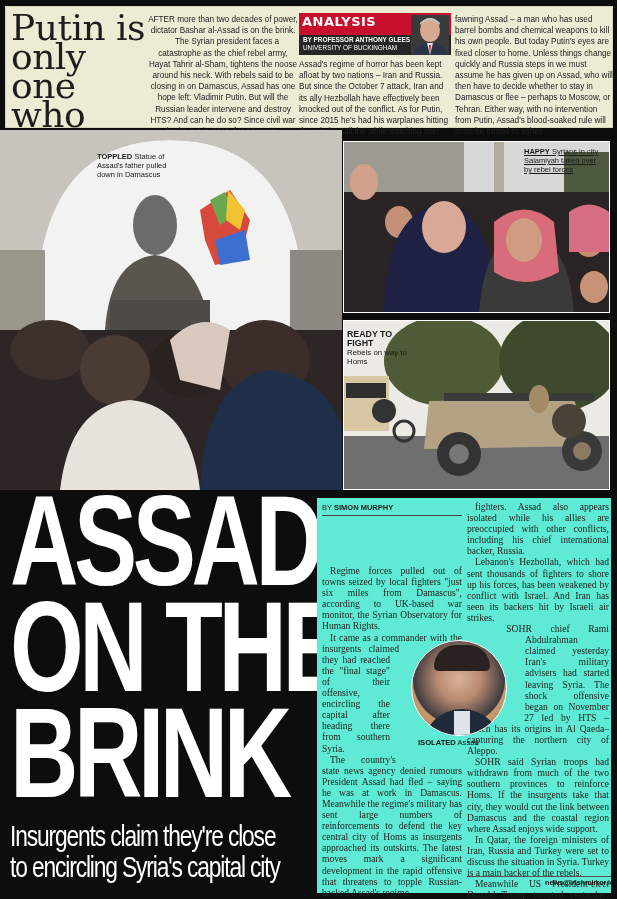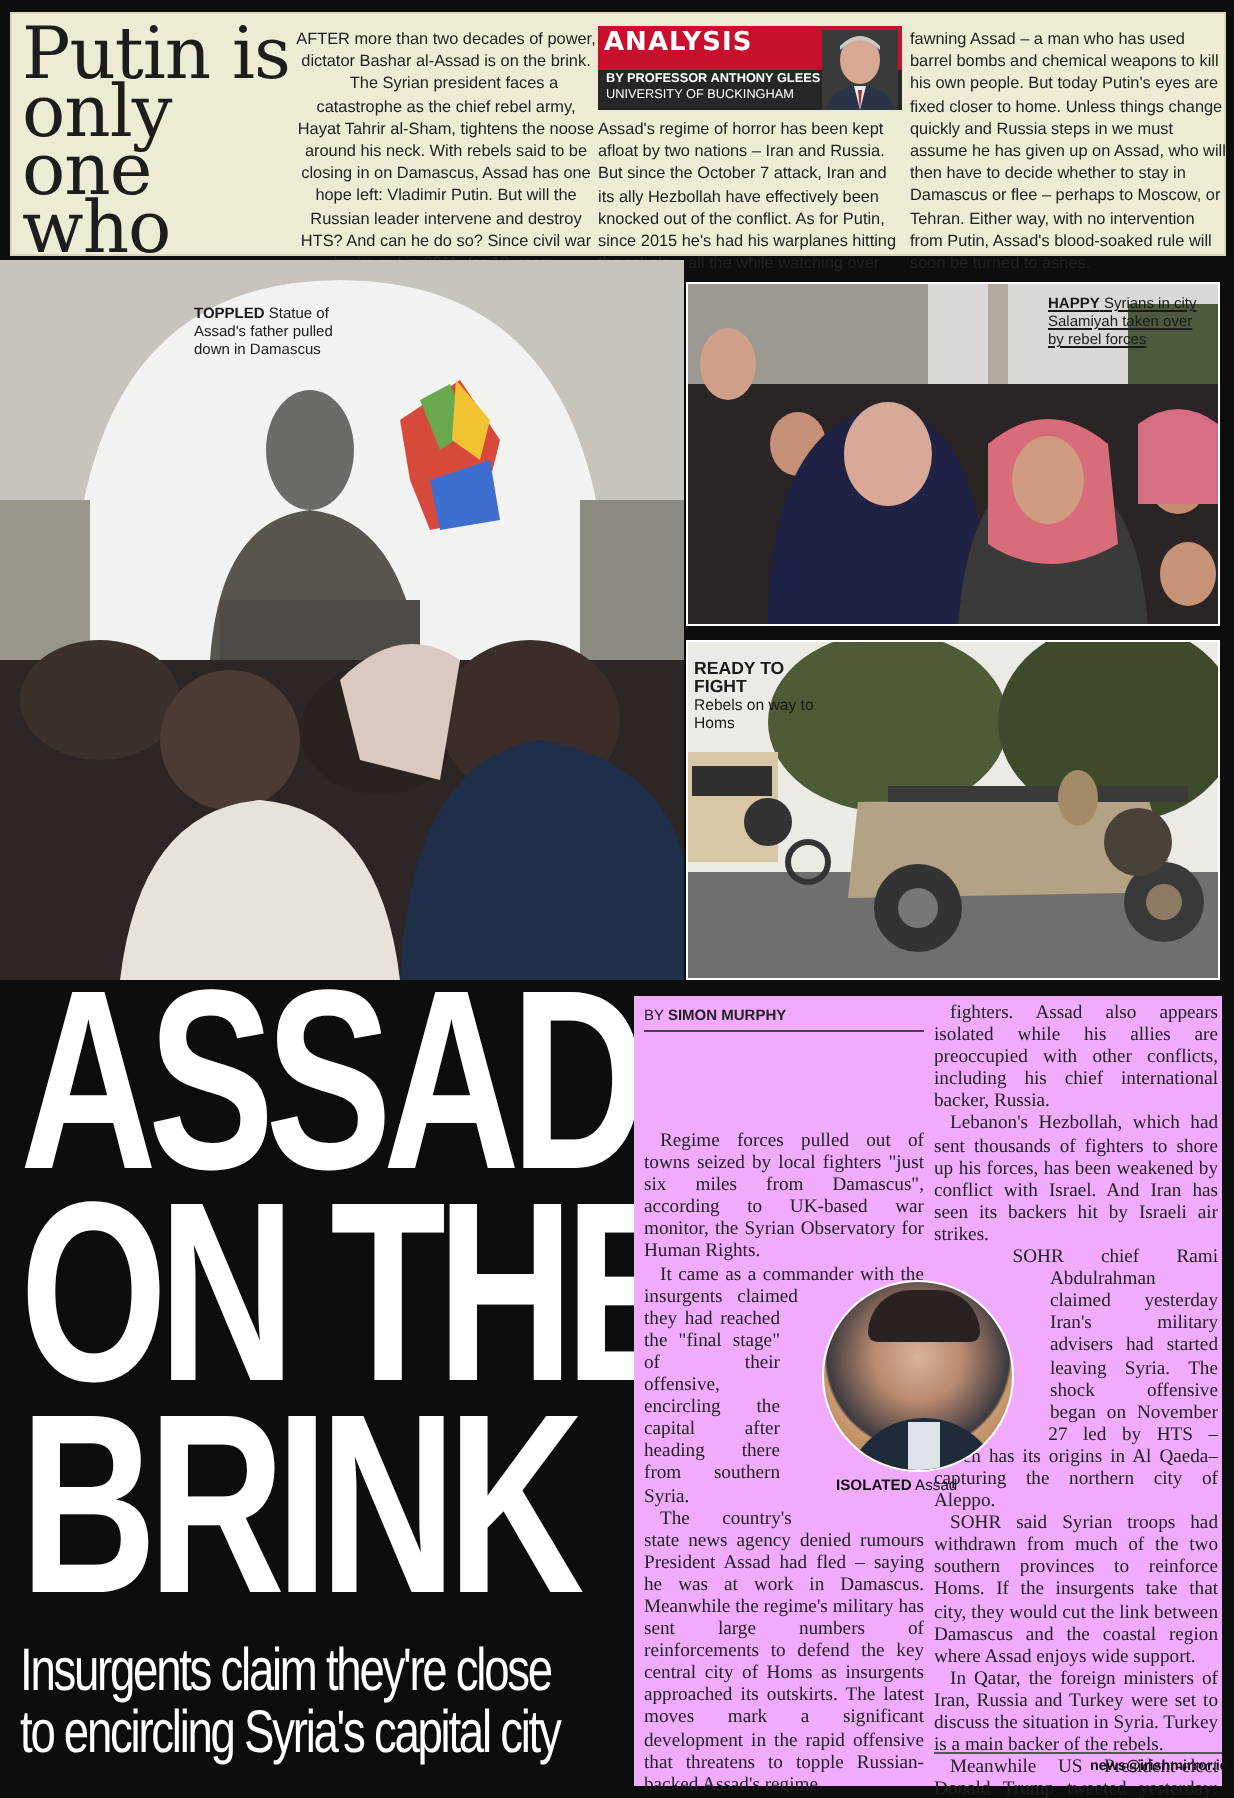--- a/index.html
+++ b/index.html
@@ -70,21 +70,21 @@
   .subhead {
     position: absolute; left: 10px; top: 820px; width: 300px; color: #fff;
     font-family: "Liberation Sans Narrow", "Liberation Sans", sans-serif;
     font-size: 30px; line-height: 31px; letter-spacing: -1.5px;
     transform: scaleX(0.76); transform-origin: left top; white-space: nowrap;
   }
 
   
   .article {
     position: absolute; left: 317px; top: 498px; width: 294px; height: 395px;
-    background: #f0abfc;
+    background: #5eead4;
   }
   .byline {
     position: absolute; left: 5px; top: 5px; width: 140px; font-size: 7.5px; color: #222;
     padding-bottom: 3px; border-bottom: 1px solid #444;
   }
   .byline b { font-weight: 900; }
   .lede {
     position: absolute; left: 5px; top: 19px; width: 140px; font-size: 9.4px;
     line-height: 11.6px; font-weight: bold; color: #111; font-family: "DejaVu Sans", sans-serif;
     letter-spacing: -0.35px;

